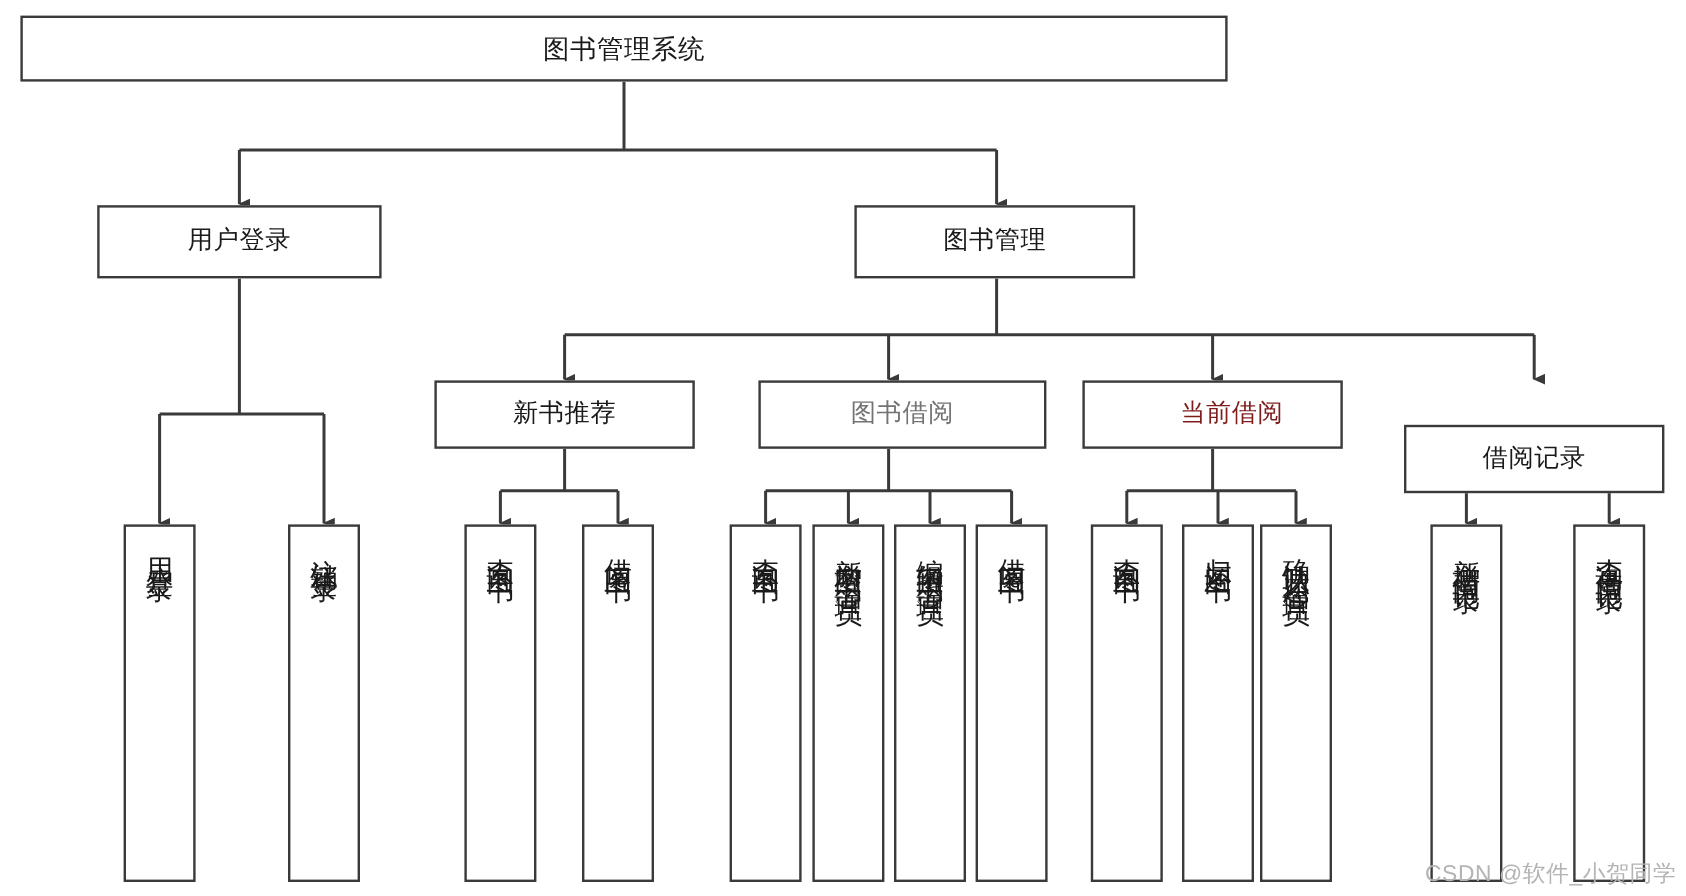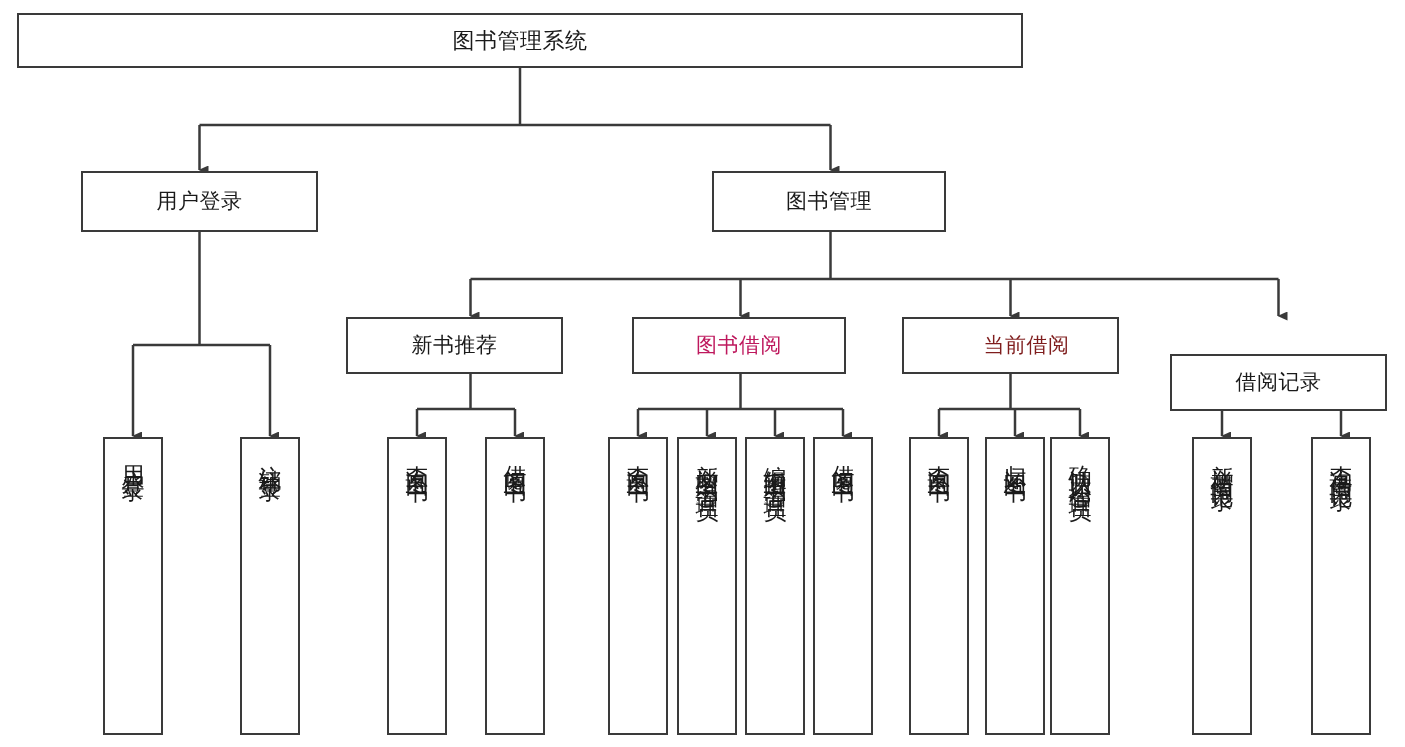--- a/index.html
+++ b/index.html
@@ -118,24 +118,24 @@
   <div id="node-layer">
       <div class="node horiz root" style="left: 17px; top: 13px; width: 1006px; height: 55px; border-color: rgb(58, 58, 58); color: rgb(26, 26, 26);">
         <span class="label">图书管理系统</span>
       </div>
       <div class="node horiz" style="left: 81px; top: 171px; width: 237px; height: 61px; border-color: rgb(58, 58, 58); color: rgb(26, 26, 26);">
         <span class="label">用户登录</span>
       </div>
       <div class="node horiz" style="left: 712px; top: 171px; width: 234px; height: 61px; border-color: rgb(58, 58, 58); color: rgb(26, 26, 26);">
         <span class="label">图书管理</span>
       </div>
-      <div class="node horiz" style="left: 346px; top: 317px; width: 217px; height: 57px; border-color: rgb(58, 58, 58); color: rgb(26, 26, 26);">
+      <div class="node horiz" style="left: 362px; top: 317px; width: 217px; height: 57px; border-color: rgb(58, 58, 58); color: rgb(26, 26, 26);">
         <span class="label">新书推荐</span>
       </div>
-      <div class="node horiz" style="left: 632px; top: 317px; width: 214px; height: 57px; border-color: rgb(58, 58, 58); color: #be185d;">
+      <div class="node horiz" style="left: 632px; top: 317px; width: 240px; height: 57px; border-color: rgb(58, 58, 58); color: #737373;">
         <span class="label">图书借阅</span>
       </div>
       <div class="node horiz" style="left: 902px; top: 317px; width: 217px; height: 57px; border-color: rgb(58, 58, 58); color: #7f1d1d; padding-left: 32px;">
         <span class="label">当前借阅</span>
       </div>
       <div class="node horiz" style="left: 1170px; top: 317px; width: 217px; height: 57px; border-color: rgb(58, 58, 58); color: rgb(26, 26, 26); margin-top: 37px;">
         <span class="label">借阅记录</span>
       </div>
       <div class="node vert" style="left: 103px; top: 437px; width: 60px; height: 298px; border-color: rgb(58, 58, 58); color: rgb(26, 26, 26);">
         <span class="label">用户登录</span>
@@ -171,13 +171,14 @@
         <span class="label">确认归还（管理员）</span>
       </div>
       <div class="node vert" style="left: 1192px; top: 437px; width: 60px; height: 298px; border-color: rgb(58, 58, 58); color: rgb(26, 26, 26);">
         <span class="label">新增借阅记录</span>
       </div>
       <div class="node vert" style="left: 1311px; top: 437px; width: 60px; height: 298px; border-color: rgb(58, 58, 58); color: rgb(26, 26, 26);">
         <span class="label">查询借阅记录</span>
       </div>
     </div>
 
+  <div class="watermark">CSDN @软件_小贺同学</div>
 </div>
 
 </body></html>

